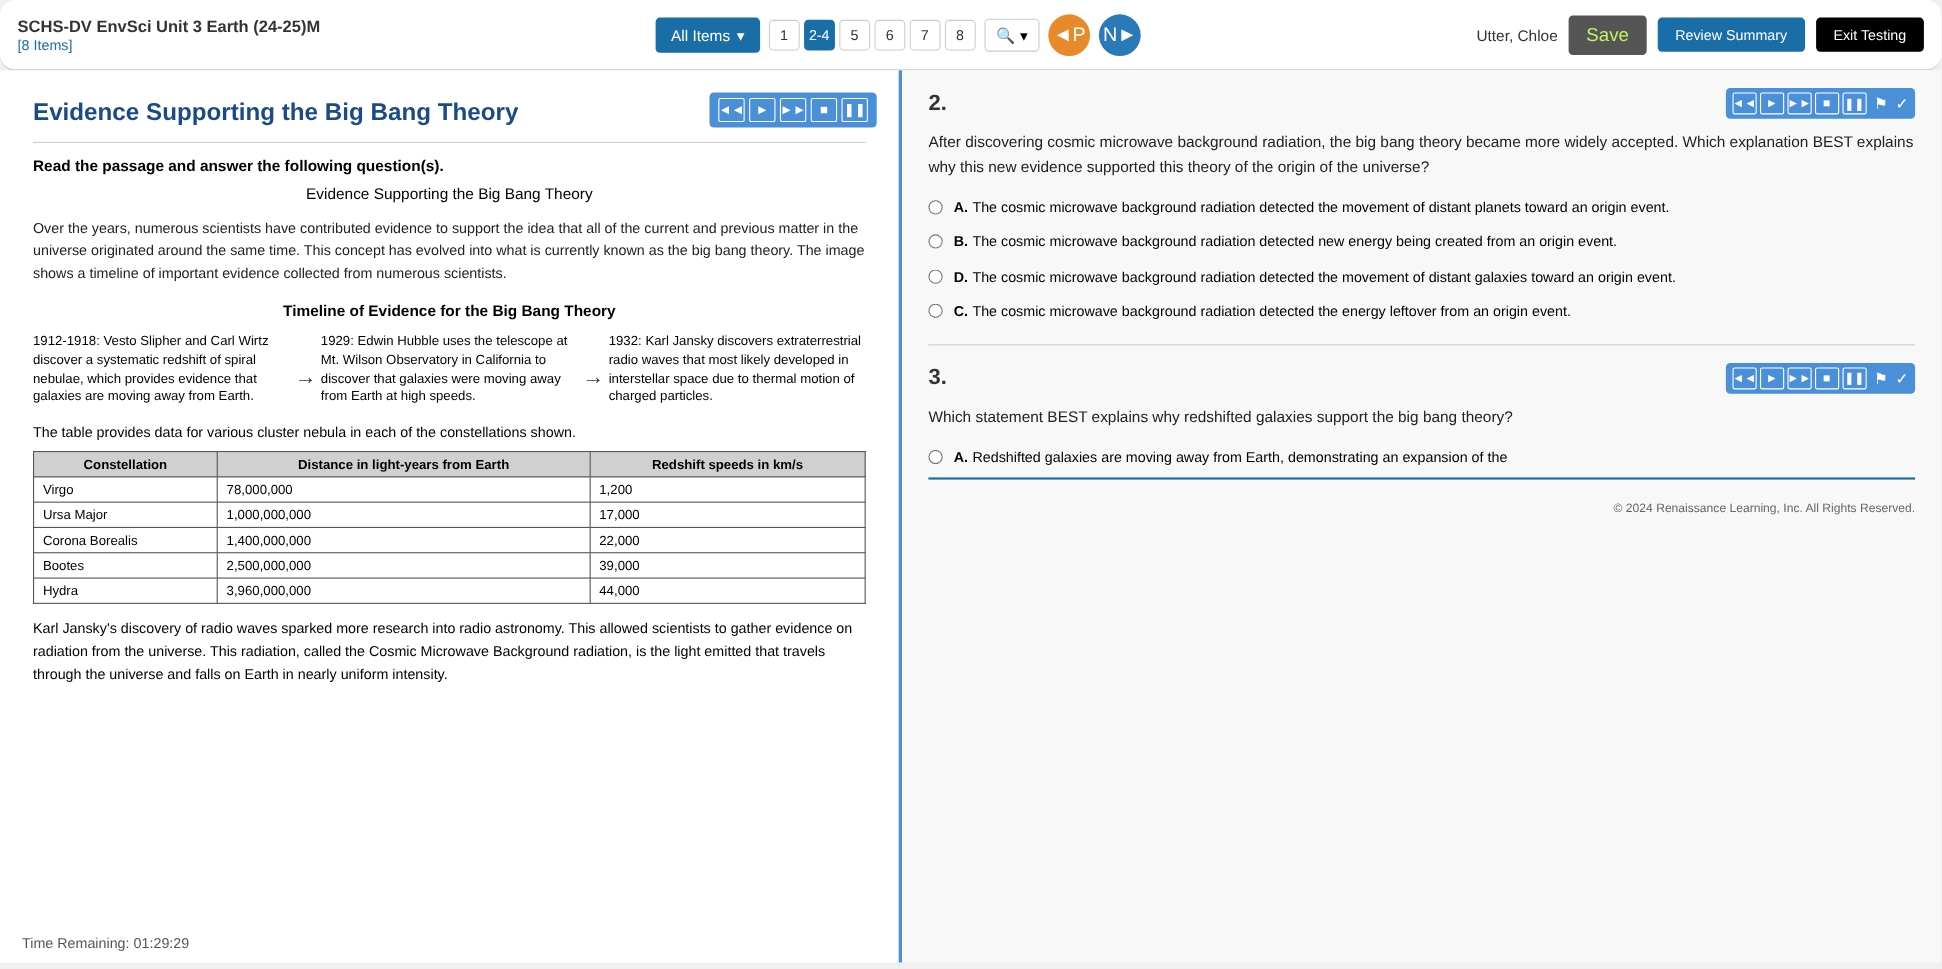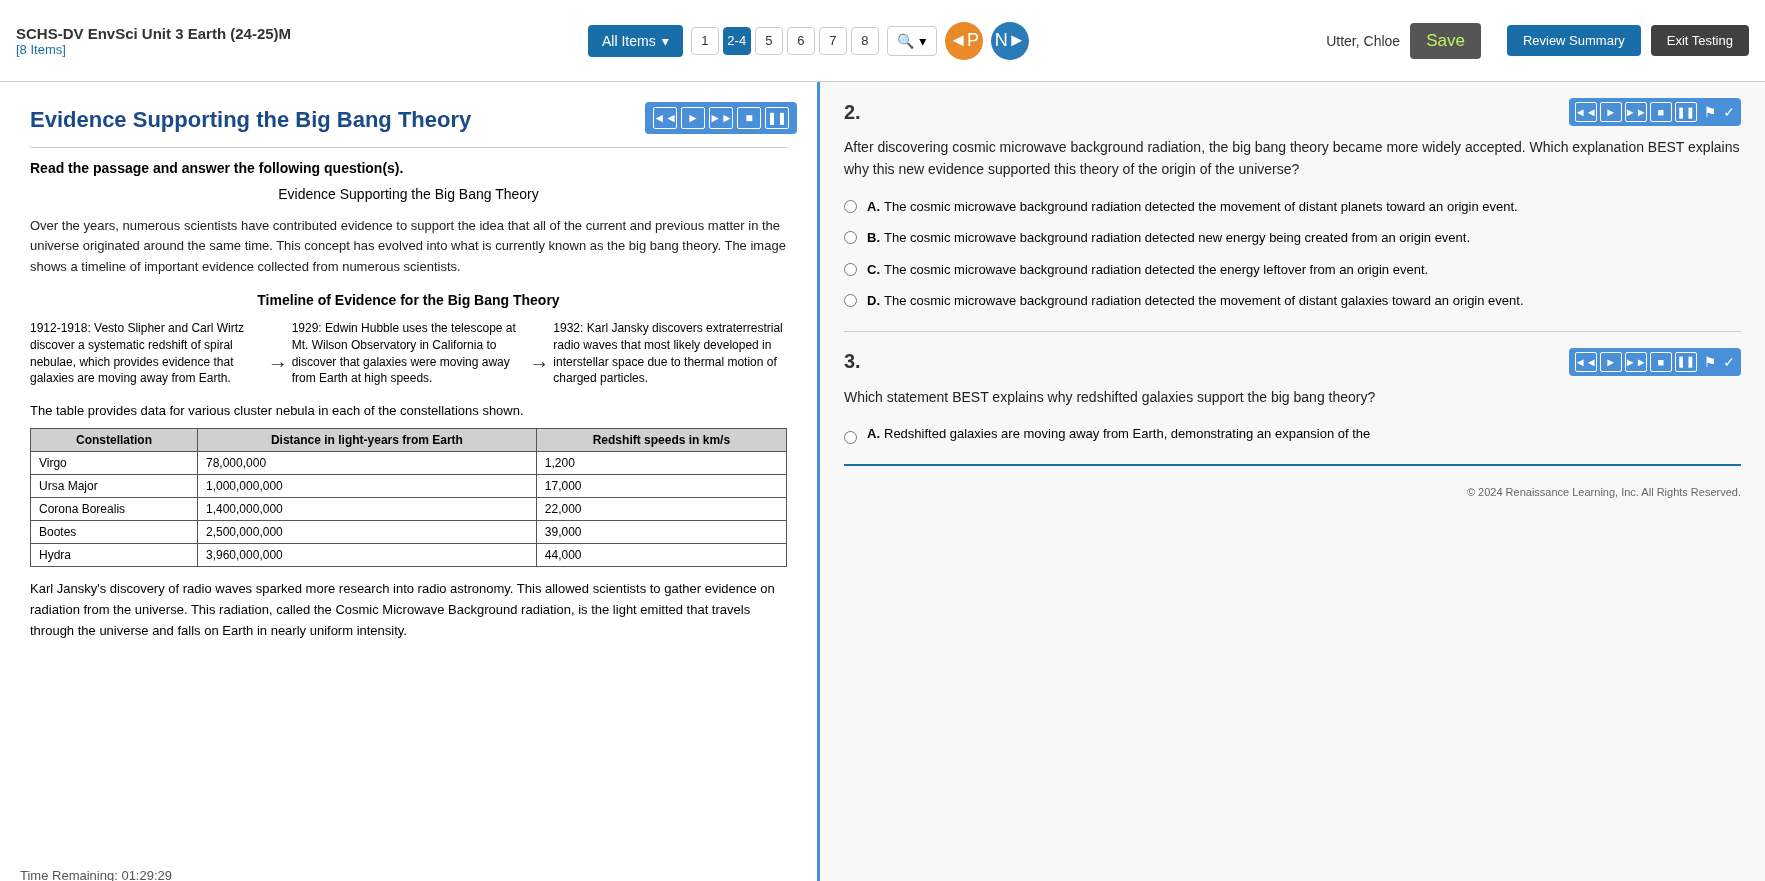--- a/index.html
+++ b/index.html
@@ -6,21 +6,22 @@
     body { font-family: Arial, sans-serif; background: #f0f0f0; width: 1765px; min-height: 881px; overflow-x: hidden; }
 
     
     .top-bar {
       display: flex;
       align-items: center;
       justify-content: space-between;
       background: #fff;
       padding: 8px 16px;
       border-bottom: 1px solid #ccc;
-      height: 82px;
+      height: 64px;
+      border-radius: 14px;
     }
     .top-bar-left { display: flex; flex-direction: column; }
     .course-title { font-size: 15px; font-weight: bold; color: #333; }
     .items-badge { color: #1a6ea8; font-size: 13px; }
     .top-bar-center { display: flex; align-items: center; gap: 8px; }
     .top-bar-right { display: flex; align-items: center; gap: 10px; }
 
     .all-items-btn {
       background: #1a6ea8;
       color: #fff;
@@ -70,22 +71,22 @@
       background: #2a7ab8;
       border: none;
       color: #fff;
       font-size: 18px;
       cursor: pointer;
       display: flex; align-items: center; justify-content: center;
     }
 
     .user-name { font-size: 14px; color: #333; }
     .save-btn { background: #555; color: #bef264; border: none; padding: 8px 16px; border-radius: 4px; cursor: pointer; font-size: 17px; }
-    .review-btn { background: #1a6ea8; color: #fff; border: none; padding: 8px 16px; border-radius: 4px; cursor: pointer; font-size: 13px; margin-left: 16px; }
-    .exit-btn { background: #404040; color: #fff; border: none; padding: 8px 16px; border-radius: 4px; cursor: pointer; font-size: 13px; }
+    .review-btn { background: #1a6ea8; color: #fff; border: none; padding: 8px 16px; border-radius: 4px; cursor: pointer; font-size: 13px; }
+    .exit-btn { background: #000000; color: #fff; border: none; padding: 8px 16px; border-radius: 4px; cursor: pointer; font-size: 13px; }
 
     
     .main-content {
       display: flex;
       height: calc(881px - 70px);
     }
 
     
     .left-panel {
       width: 820px;
@@ -226,26 +227,26 @@
       flex-shrink: 0;
     }
     .option-label { font-weight: bold; margin-right: 4px; }
 
     .question-divider { border: none; border-top: 1px solid #ccc; margin: 16px 0; }
 
     .copyright { font-size: 11px; color: #666; text-align: right; }
 
     .answer-option-partial {
       display: flex;
-      align-items: flex-end;
+      align-items: center;
       gap: 10px;
       font-size: 13px;
       line-height: 1.5;
       border-bottom: 2px solid #1a6ea8;
-      padding-bottom: 20px;
+      padding-bottom: 8px;
     }
   </style>
 </head>
 <body>
 
 <div class="top-bar">
   <div class="top-bar-left">
     <span class="course-title">SCHS-DV EnvSci Unit 3 Earth (24-25)M</span>
     <span class="items-badge">[8 Items]</span>
   </div>
@@ -396,25 +397,25 @@
       <div class="answer-option">
         <input type="radio" name="q2" style="">
         <span><span class="option-label">A.</span><span>The cosmic microwave background radiation detected the movement of distant planets toward an origin event.</span></span>
       </div>
       <div class="answer-option">
         <input type="radio" name="q2" style="">
         <span><span class="option-label">B.</span><span>The cosmic microwave background radiation detected new energy being created from an origin event.</span></span>
       </div>
       <div class="answer-option">
         <input type="radio" name="q2" style="">
-        <span><span class="option-label">C.</span><span>The cosmic microwave background radiation detected the energy leftover from an origin event.</span></span>
+        <span><span class="option-label">D.</span><span>The cosmic microwave background radiation detected the movement of distant galaxies toward an origin event.</span></span>
       </div>
       <div class="answer-option">
         <input type="radio" name="q2" style="">
-        <span><span class="option-label">D.</span><span>The cosmic microwave background radiation detected the movement of distant galaxies toward an origin event.</span></span>
+        <span><span class="option-label">C.</span><span>The cosmic microwave background radiation detected the energy leftover from an origin event.</span></span>
       </div>
     </div>
 
     <hr class="question-divider">
 
     <div class="question-block">
       <div class="question-header">
         <span class="question-number">3.</span>
         <div class="q-controls">
           <button class="q-ctrl-btn">◄◄</button>

